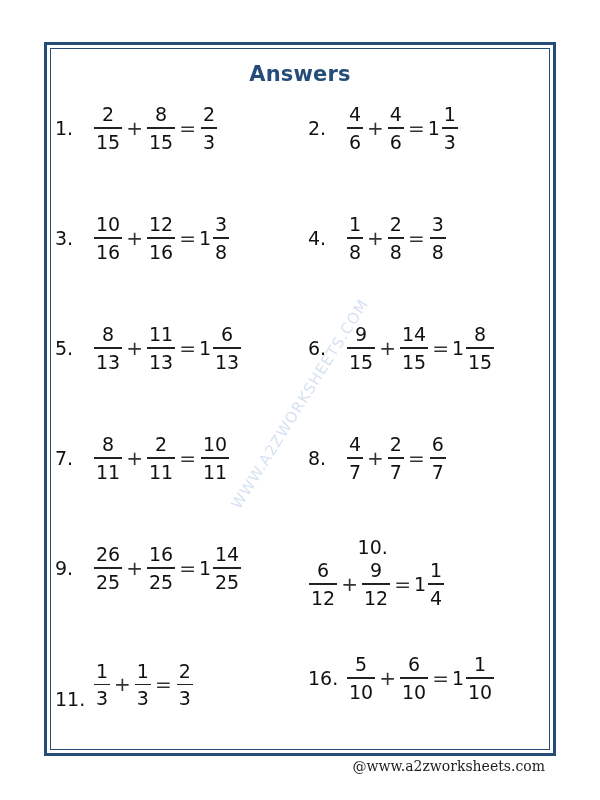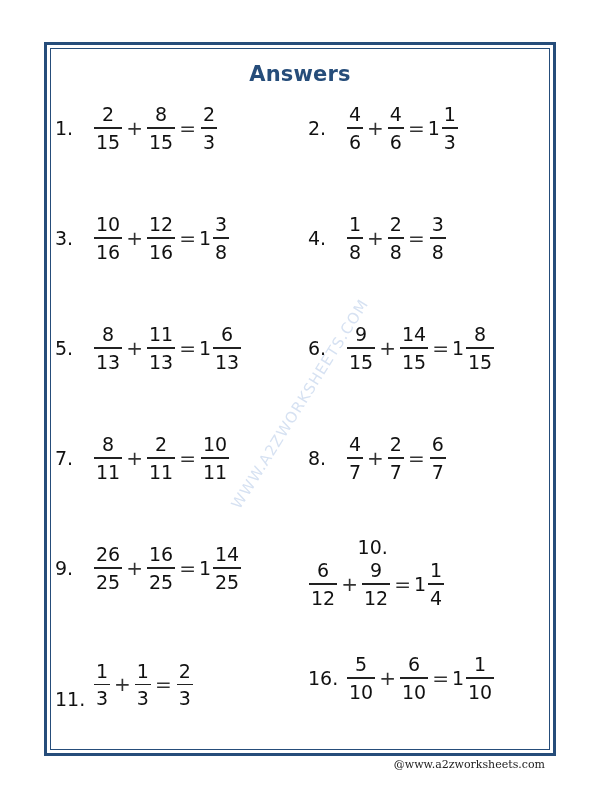--- a/index.html
+++ b/index.html
@@ -18,21 +18,21 @@
                  color: #c9d8ee; opacity: 0.75; }
     .problem { position: absolute; height: 64px; display: flex; align-items: center; }
     .num { font-family: "DejaVu Sans", sans-serif; font-size: 19px; width: 38px; color: #111; }
     .expr { display: flex; align-items: center; }
     .frac { display: inline-flex; flex-direction: column; align-items: center; margin: 0 1px; }
     .frac .n, .frac .d { font-family: "DejaVu Sans", sans-serif; font-size: 19px; line-height: 24px; padding: 0 2px; }
     .frac .bar { height: 1.5px; background: #222; align-self: stretch; margin: 1px 0; }
     .op { font-family: "DejaVu Sans", sans-serif; font-size: 20px; margin: 0 3px; color: #333; }
     .whole { font-family: "DejaVu Sans", sans-serif; font-size: 19px; margin-right: 1px; }
     .footer { position: absolute; right: 55px; top: 758px; font-family: "DejaVu Serif", serif;
-              font-size: 11px; color: #222; }
+              font-size: 14px; color: #222; }
   </style>
 </head>
 <body>
 
 <div class="frame-outer"></div>
 <div class="frame-inner"></div>
 
 <div class="title">Answers</div>
 
 <div class="watermark">WWW.A2ZWORKSHEETS.COM</div>

